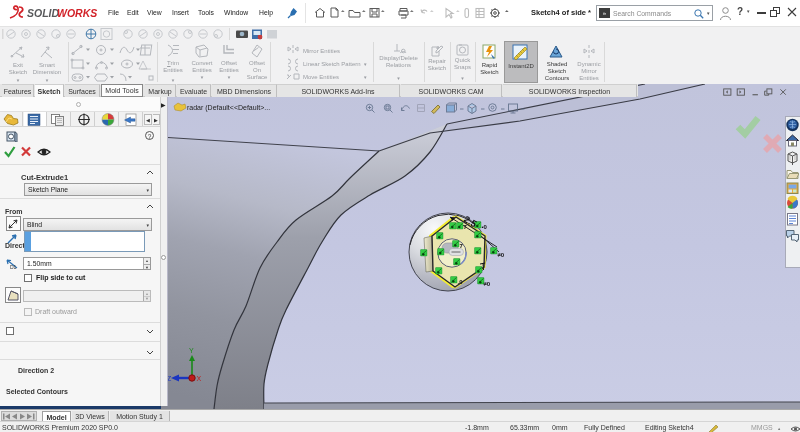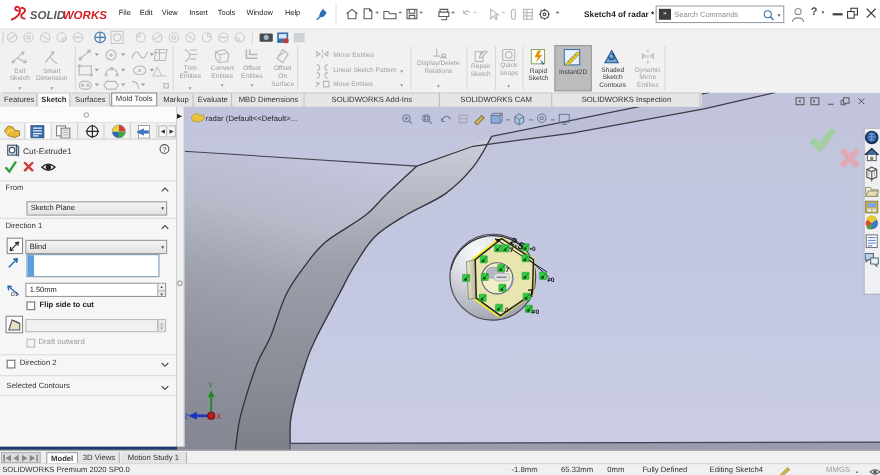--- a/index.html
+++ b/index.html
@@ -6,21 +6,21 @@
 #titlebar{left:0;top:0;width:800px;height:26px;background:#fff;}
 .menu{font-size:6.8px;color:#222;top:9px;}
 #row2{left:0;top:26px;width:800px;height:14px;background:#f1f1f2;border-top:1px solid #e3e3e3;}
 #cmdmgr{left:0;top:40px;width:800px;height:44px;background:#f1f1f2;}
 .sep{position:absolute;top:2px;width:1px;height:40px;background:#d9d9d9;}
 .cmbtn{position:absolute;font-size:6px;color:#9a9da2;text-align:center;line-height:7px;}
 .cmbtn.en{color:#3a3a3a;}
 .tab{position:absolute;top:0;height:13px;font-size:7px;color:#333;background:#e5e5e5;border-right:1px solid #bfbfbf;border-top:1px solid #cfcfcf;text-align:center;line-height:13px;}
 #lpanel{left:0;top:97px;width:160px;height:309px;background:#f6f6f6;}
 .hr{position:absolute;left:0;width:160px;height:1px;background:#dcdcdc;}
-.plabel{position:absolute;font-size:7px;font-weight:normal;color:#333;}
+.plabel{position:absolute;font-size:7px;font-weight:bold;color:#333;margin-top:40px;}
 .dd{position:absolute;background:linear-gradient(#f4f4f4,#e2e2e2);border:1px solid #9a9a9a;font-size:6.8px;color:#222;line-height:11px;padding-left:3px;}
 .dda{position:absolute;right:2px;top:1px;font-size:5px;color:#444;}
 .spin{position:absolute;width:7px;top:0;bottom:0;right:0;border-left:1px solid #aaa;background:#eee;}
 #mmbar{left:0;top:409px;width:800px;height:12px;background:#f0f0f0;border-top:1px solid #a9a9a9;}
 .mtab{position:absolute;top:1px;height:11px;background:#e4e4e4;border-right:1px solid #b5b5b5;font-size:7px;color:#333;line-height:11px;text-align:center;}
 #statusbar{left:0;top:421px;width:800px;height:11px;background:#f0f0f0;border-top:1px solid #d5d5d5;font-size:7px;color:#333;}
 .st{position:absolute;top:2px;}
 </style></head>
 <body>
 
@@ -284,21 +284,21 @@
       <rect x="163" y="2.5" width="8" height="9"></rect>
         <path d="M166 2.5 L166 11.5 M163 5.5 L171 5.5 M163 8.5 L171 8.5"></path>
     </g>
     <g stroke="#4d4d4d" fill="none" stroke-width="1">
       <circle cx="182" cy="7" r="3.8"></circle>
         <circle cx="182" cy="7" r="1.3"></circle>
       <path d="M182 2 L182 3.5 M182 10.5 L182 12 M177 7 L178.5 7 M185.5 7 L187 7 M178.5 3.5 L179.5 4.7 M184.5 9.3 L185.5 10.5 M178.5 10.5 L179.5 9.3 M184.5 4.7 M185.5 3.5"></path>
       <path d="M192 6 l1.8 -2 l1.8 2 z" fill="#666" stroke="none"></path>
     </g>
   </svg>
-  <div class="abs" style="left:531px;top:8px;font-size:7.5px;font-weight:bold;color:#222;">Sketch4 of radar *</div>
+  <div class="abs" style="left:531px;top:8px;font-size:7.5px;font-weight:bold;color:#222;">Sketch4 of side *</div>
   <div class="abs" style="left:596px;top:5px;width:117px;height:16px;background:#fff;border:1px solid #9aa0a6;">
     <div class="abs" style="left:2px;top:2px;width:11px;height:10px;background:#3c3c3c;color:#fff;font-size:6px;line-height:10px;text-align:center;">»</div>
     <div class="abs" style="left:16px;top:4px;font-size:6.8px;color:#8a8a8a;">Search Commands</div>
     <svg class="abs" style="left:96px;top:2px" width="12" height="12" viewBox="0 0 12 12">
         <circle cx="5" cy="5" r="3.2" stroke="#3a76b0" fill="none"></circle>
         <path d="M7.3 7.3 L10.2 10.2" stroke="#3a76b0" stroke-width="1.3"></path>
       </svg>
     <div class="abs" style="left:109px;top:5px;font-size:4.5px;color:#555;">▼</div>
   </div>
   <svg class="abs" style="left:719px;top:6px" width="13" height="15" viewBox="0 0 13 15">

